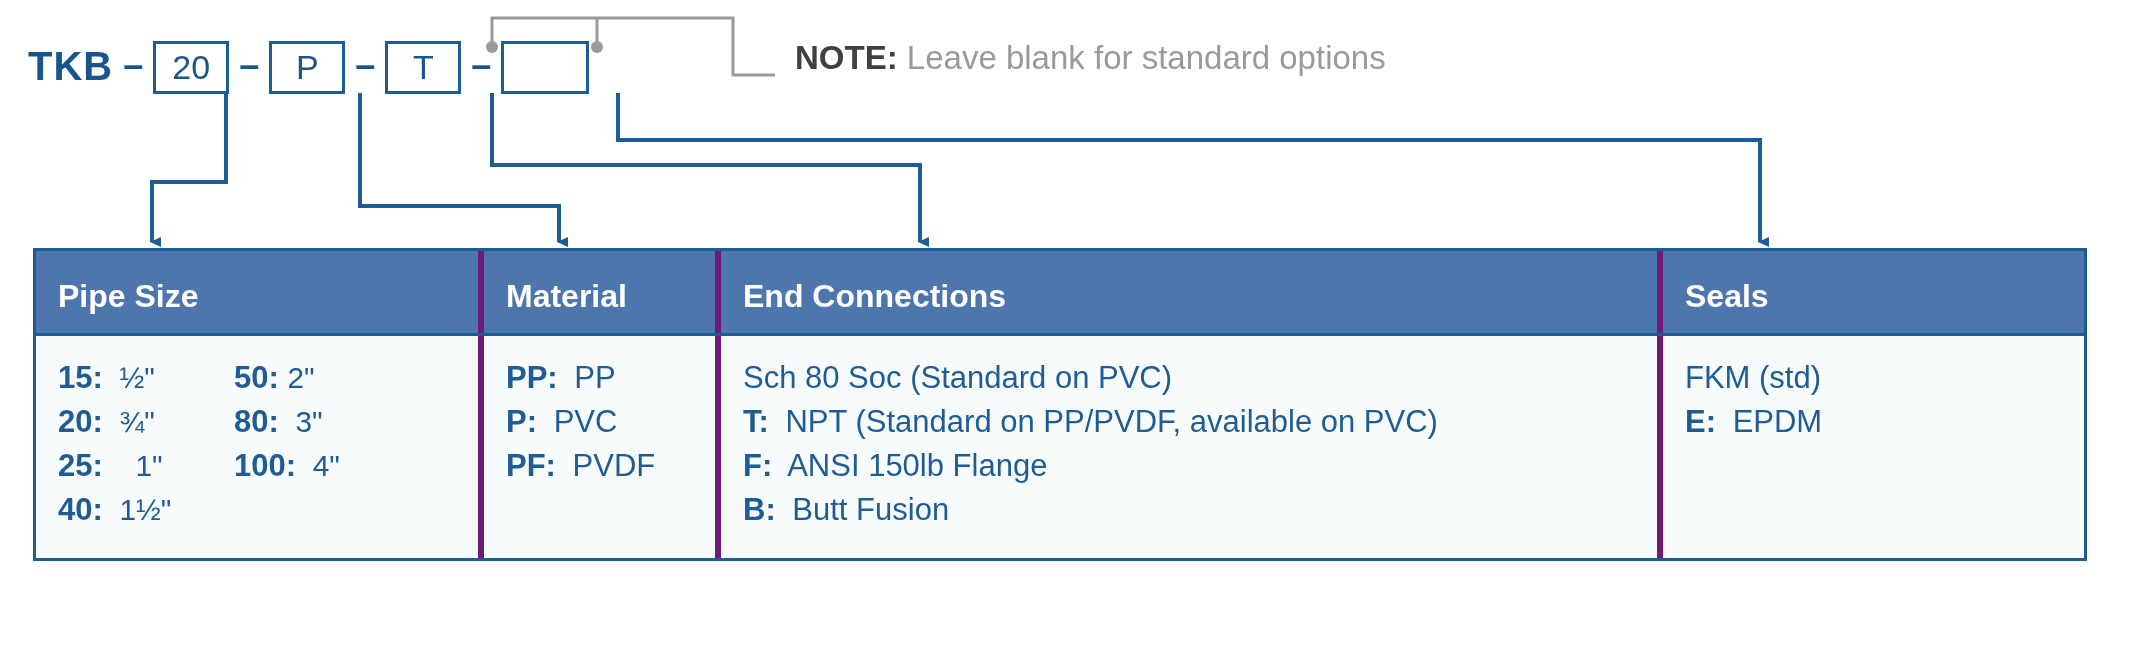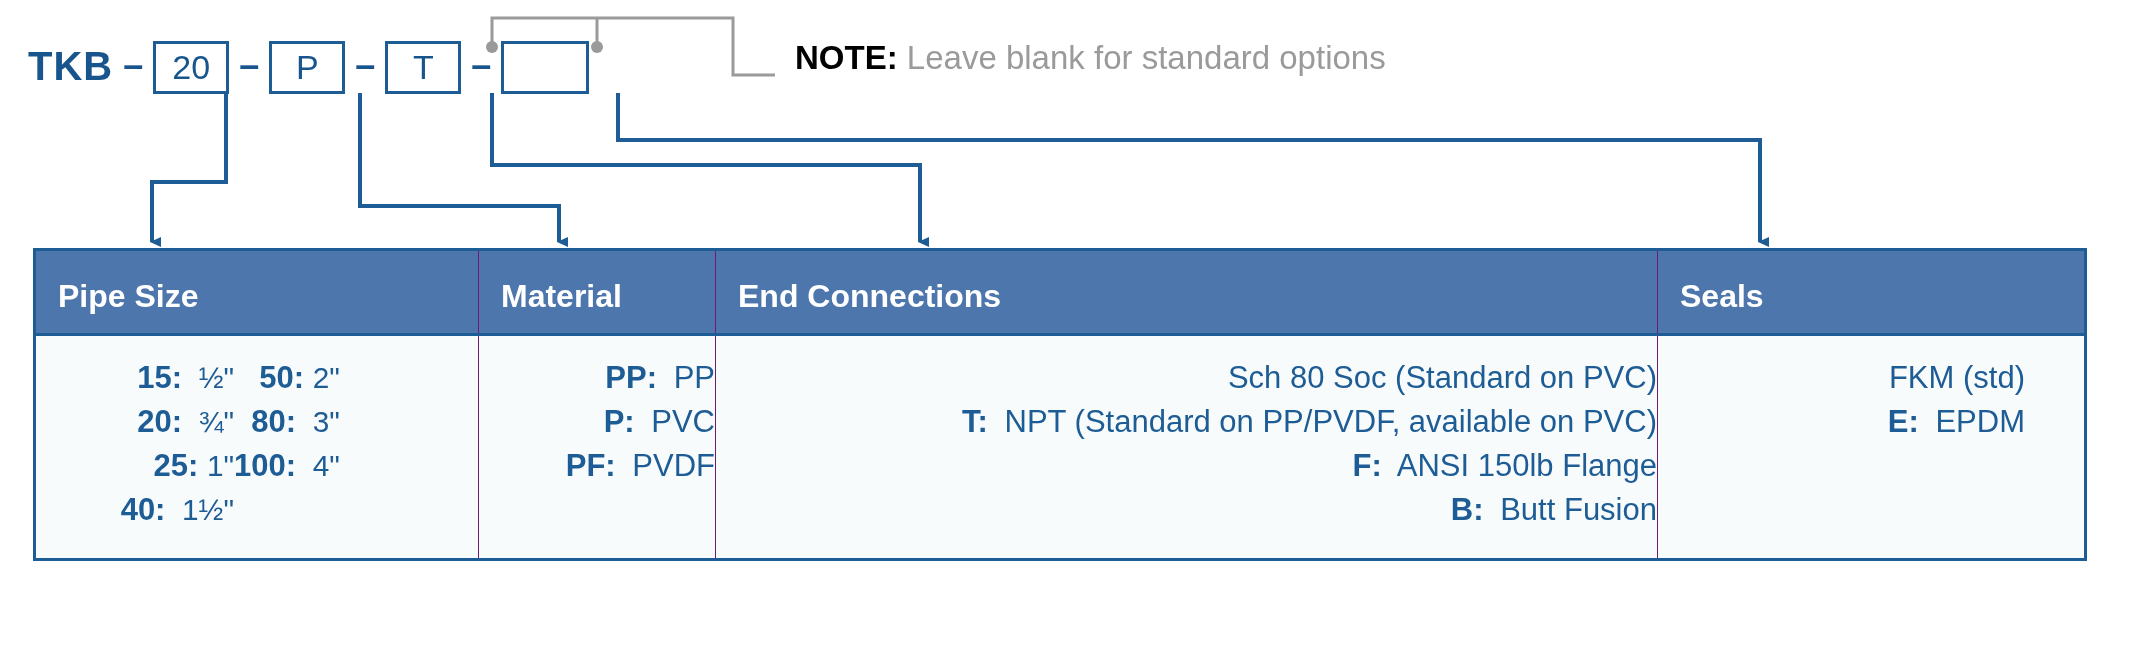--- a/index.html
+++ b/index.html
@@ -11,21 +11,20 @@
   body {
     font-family: "Liberation Sans", sans-serif;
     -webkit-font-smoothing: antialiased;
   }
   #canvas {
     position: relative;
     width: 2131px;
     height: 656px;
     background: #ffffff;
     overflow: hidden;
-    text-align: right;
   }
 
   
   #wires {
     position: absolute;
     left: 0;
     top: 0;
     width: 2131px;
     height: 656px;
     pointer-events: none;
@@ -75,21 +74,21 @@
     position: absolute;
     left: 795px;
     top: 41px;
     font-size: 33px;
     color: #9a9a9a;
     white-space: nowrap;
     line-height: 1;
   }
   #note .note-kw {
     font-weight: bold;
-    color: #000000;
+    color: #404040;
   }
 
   
   #table {
     position: absolute;
     left: 33px;
     top: 248px;
     width: 2054px;
     border: 3px solid #1d5c94;
     box-sizing: border-box;
@@ -116,21 +115,21 @@
     display: flex;
     align-items: center;
   }
   .td {
     box-sizing: border-box;
     padding: 20px 0 26px 22px;
     color: #1d5c94;
     font-size: 31px;
     line-height: 1.42;
   }
-  .th + .th, .td + .td { border-left: 1px solid #701a75; }
+  .th + .th, .td + .td { border-left: 6px solid #701a75; }
 
   .col-size { width: 442px; }
   .col-mat  { width: 237px; }
   .col-end  { width: 942px; }
   .col-seal { width: 368px; }
 
   .code { font-weight: bold; }
 
   
   .size-grid {
@@ -211,21 +210,21 @@
           <div class="sg-col">
             <div class="sg-row">
               <span class="code" style="margin-right: 8px;">15:</span>
               <span class="frac">½"</span>
             </div>
             <div class="sg-row">
               <span class="code" style="margin-right: 8px;">20:</span>
               <span class="frac">¾"</span>
             </div>
             <div class="sg-row">
-              <span class="code" style="margin-right: 0;">25:</span>
+              <span class="code" style="margin-right: 24px;">25:</span>
               <span class="frac">1"</span>
             </div>
             <div class="sg-row">
               <span class="code" style="margin-right: 8px;">40:</span>
               <span class="frac">1½"</span>
             </div>
           </div>
           <div class="sg-col">
             <div class="sg-row">
               <span class="code" style="margin-right: 0;">50:</span>

